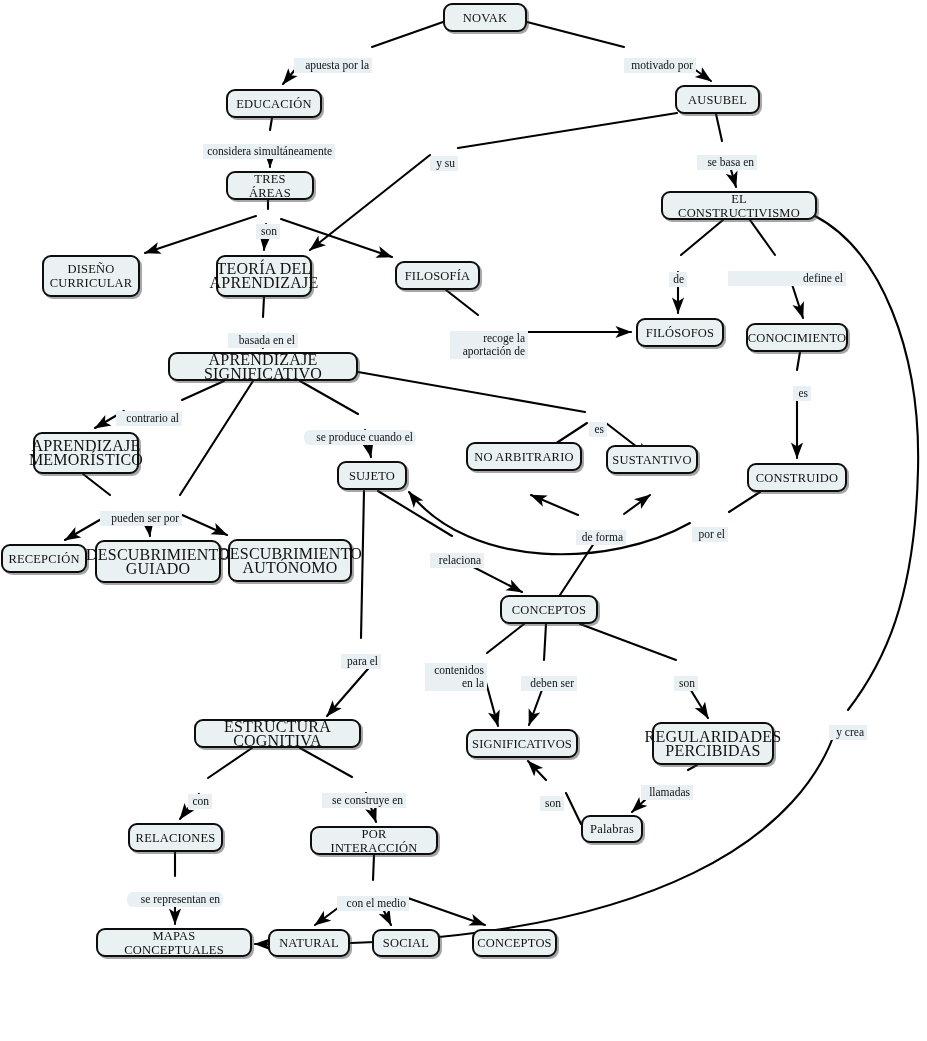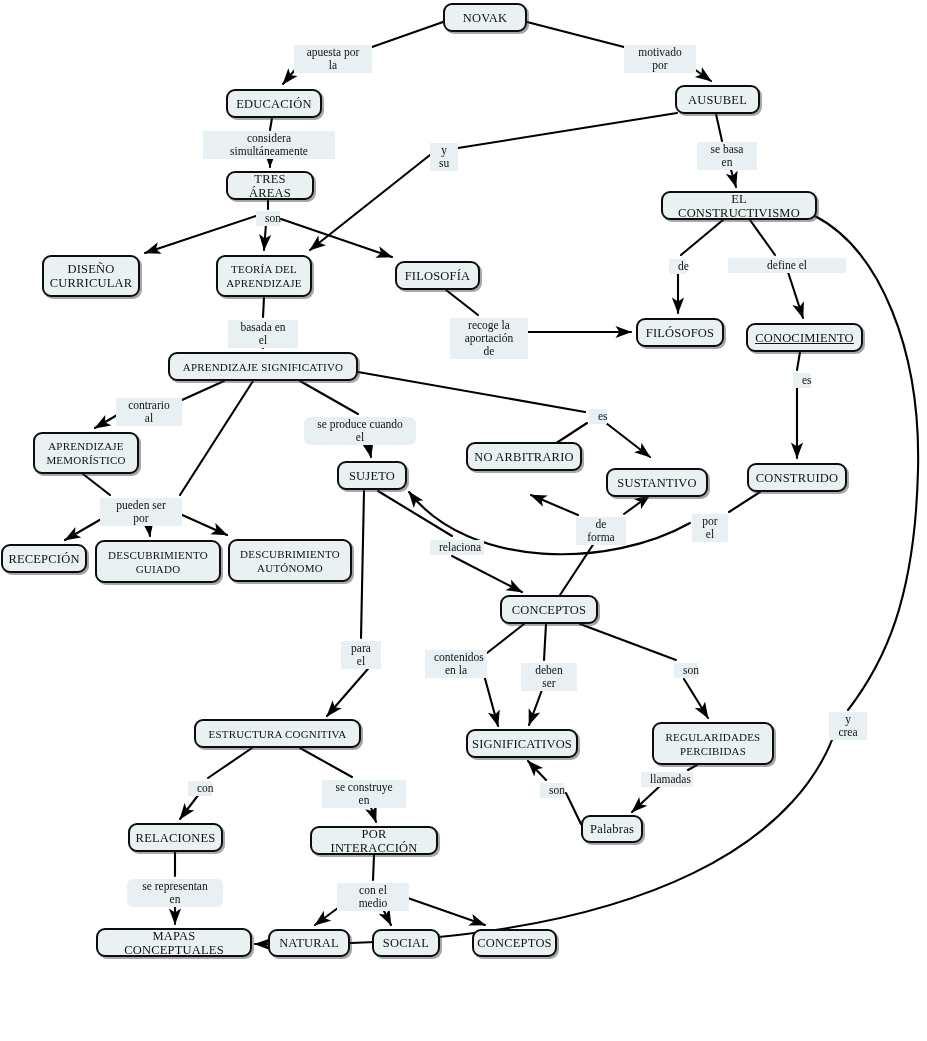--- a/index.html
+++ b/index.html
@@ -16,31 +16,32 @@
     display:flex;align-items:center;justify-content:center;
     text-align:center;
     color:#111;
     font-size:12.5px;
     line-height:14px;
     letter-spacing:.2px;
     box-shadow:2px 2px 0 rgba(60,60,60,.45);
     padding:2px 6px;
     white-space:pre-line;
   }
-  .node.small{font-size:11px;}
+  .node.small{font-size:16px;}
   .lbl{
     position:absolute;
     background:#e9f0f3;
     color:#111;
     font-size:11.5px;
     line-height:13px;
-    text-align:center;
-    padding:1px 9px;
+    text-align:right;
+    padding:1px 3px;
     white-space:pre-line;
     box-sizing:border-box;
+    margin-top:13px;
   }
 </style>
 </head>
 <body>
 
 <div id="map">
 
   <svg id="edges" viewBox="0 0 927 1041">
     <defs>
       <marker id="ah" markerWidth="9" markerHeight="9" refX="7.4" refY="3.1" orient="auto" markerUnits="strokeWidth">
@@ -152,27 +153,27 @@
       <div class="node" style="left: 226px; top: 89px; width: 96px; height: 29px;">EDUCACIÓN</div>
       <div class="node" style="left: 675px; top: 85px; width: 85px; height: 29px;">AUSUBEL</div>
       <div class="node" style="left: 226px; top: 171px; width: 88px; height: 29px;">TRES ÁREAS</div>
       <div class="node" style="left: 661px; top: 191px; width: 156px; height: 29px;">EL CONSTRUCTIVISMO</div>
       <div class="node" style="left: 42px; top: 255px; width: 98px; height: 42px;">DISEÑO
 CURRICULAR</div>
       <div class="node small" style="left: 216px; top: 255px; width: 96px; height: 42px;">TEORÍA DEL
 APRENDIZAJE</div>
       <div class="node" style="left: 395px; top: 261px; width: 85px; height: 29px;">FILOSOFÍA</div>
       <div class="node" style="left: 636px; top: 318px; width: 88px; height: 29px;">FILÓSOFOS</div>
-      <div class="node" style="left: 746px; top: 323px; width: 117px; height: 29px; text-decoration: underline;">CONOCIMIENTO</div>
+      <div class="node" style="left: 746px; top: 323px; width: 102px; height: 29px;">CONOCIMIENTO</div>
       <div class="node small" style="left: 168px; top: 352px; width: 190px; height: 29px;">APRENDIZAJE SIGNIFICATIVO</div>
       <div class="node small" style="left: 33px; top: 432px; width: 106px; height: 42px;">APRENDIZAJE
 MEMORÍSTICO</div>
       <div class="node" style="left: 337px; top: 461px; width: 70px; height: 29px;">SUJETO</div>
       <div class="node" style="left: 466px; top: 442px; width: 116px; height: 29px;">NO ARBITRARIO</div>
-      <div class="node" style="left: 606px; top: 468px; width: 102px; height: 29px;">SUSTANTIVO</div>
+      <div class="node" style="left: 606px; top: 445px; width: 92px; height: 29px;">SUSTANTIVO</div>
       <div class="node" style="left: 747px; top: 463px; width: 100px; height: 29px;">CONSTRUIDO</div>
       <div class="node" style="left: 1px; top: 544px; width: 86px; height: 29px;">RECEPCIÓN</div>
       <div class="node small" style="left: 95px; top: 540px; width: 126px; height: 43px;">DESCUBRIMIENTO
 GUIADO</div>
       <div class="node small" style="left: 228px; top: 539px; width: 124px; height: 43px;">DESCUBRIMIENTO
 AUTÓNOMO</div>
       <div class="node" style="left: 500px; top: 595px; width: 98px; height: 29px;">CONCEPTOS</div>
       <div class="node small" style="left: 194px; top: 719px; width: 167px; height: 29px;">ESTRUCTURA COGNITIVA</div>
       <div class="node" style="left: 466px; top: 729px; width: 112px; height: 29px;">SIGNIFICATIVOS</div>
       <div class="node small" style="left: 652px; top: 722px; width: 122px; height: 43px;">REGULARIDADES

